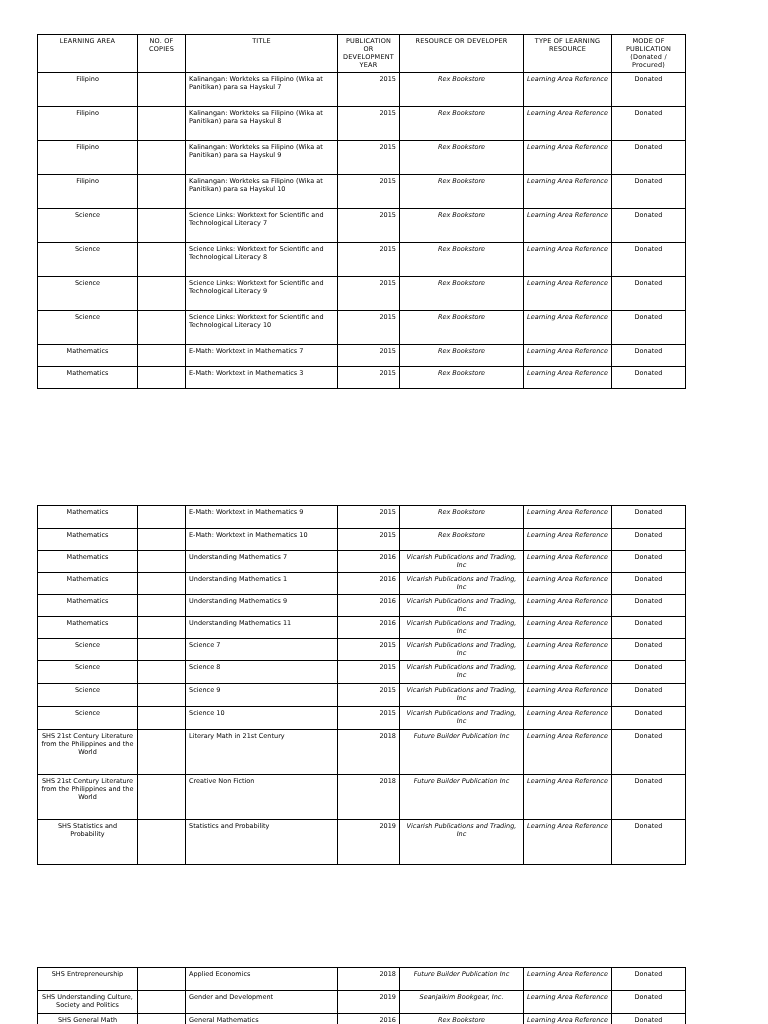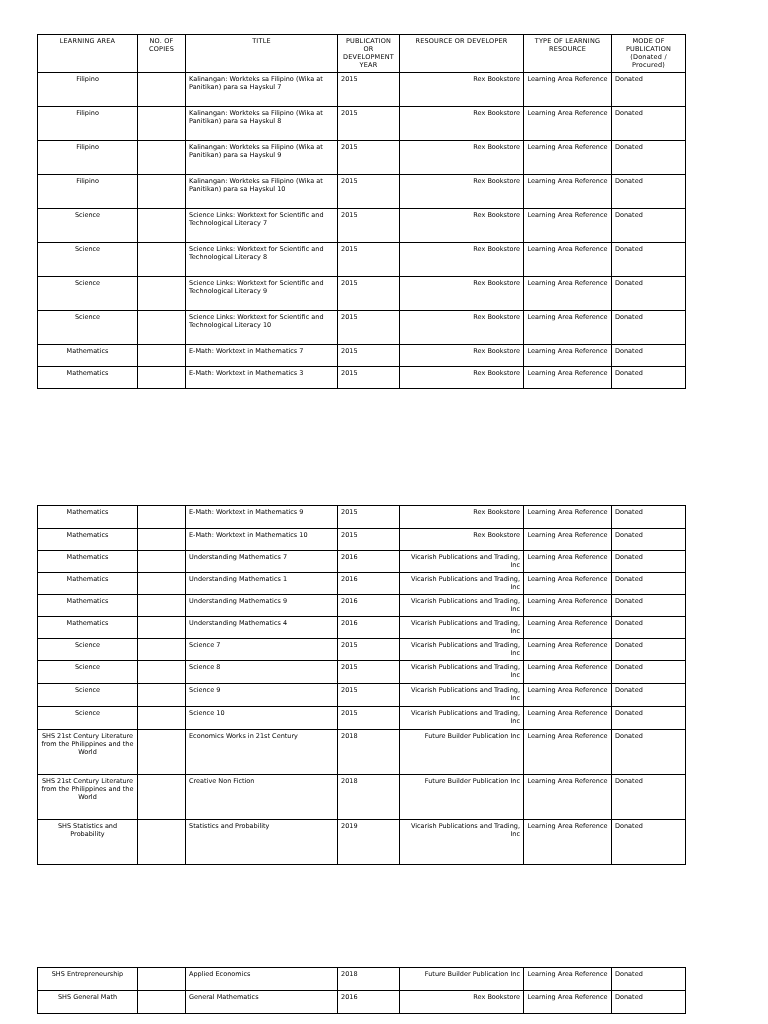--- a/index.html
+++ b/index.html
@@ -48,24 +48,24 @@
   col.c-copies { width: 48px; }
   col.c-title  { width: 152px; }
   col.c-year   { width: 62px; }
   col.c-pub    { width: 124px; }
   col.c-type   { width: 88px; }
   col.c-mode   { width: 74px; }
 
   td.area  { text-align: center; }
   td.copies{ text-align: center; }
   td.title { text-align: left; }
-  td.year  { text-align: left; }
-  td.pub   { text-align: right; }
-  td.type  { text-align: center; }
-  td.mode  { }
+  td.year  { text-align: right; }
+  td.pub   { text-align: center; font-style: italic; }
+  td.type  { text-align: center; font-style: italic; }
+  td.mode  { text-align: center; }
 
   .block1 { position: absolute; top: 34px; left: 0; }
   .block2 { position: absolute; top: 505px; left: 0; }
   .block3 { position: absolute; top: 967px; left: 0; }
 </style>
 </head>
 <body>
 
 <div class="page">
 
@@ -239,21 +239,21 @@
             <td class="copies"></td>
             <td class="title">Understanding Mathematics 9</td>
             <td class="year">2016</td>
             <td class="pub">Vicarish Publications and Trading, Inc</td>
             <td class="type">Learning Area Reference</td>
             <td class="mode">Donated</td>
           </tr>
           <tr style="height: 22px;">
             <td class="area">Mathematics</td>
             <td class="copies"></td>
-            <td class="title">Understanding Mathematics 4</td>
+            <td class="title">Understanding Mathematics 11</td>
             <td class="year">2016</td>
             <td class="pub">Vicarish Publications and Trading, Inc</td>
             <td class="type">Learning Area Reference</td>
             <td class="mode">Donated</td>
           </tr>
           <tr style="height: 22px;">
             <td class="area">Science</td>
             <td class="copies"></td>
             <td class="title">Science 7</td>
             <td class="year">2015</td>
@@ -284,21 +284,21 @@
             <td class="copies"></td>
             <td class="title">Science 10</td>
             <td class="year">2015</td>
             <td class="pub">Vicarish Publications and Trading, Inc</td>
             <td class="type">Learning Area Reference</td>
             <td class="mode">Donated</td>
           </tr>
           <tr style="height: 45px;">
             <td class="area">SHS 21st Century Literature from the Philippines and the World</td>
             <td class="copies"></td>
-            <td class="title">Economics Works in 21st Century</td>
+            <td class="title">Literary Math in 21st Century</td>
             <td class="year">2018</td>
             <td class="pub">Future Builder Publication Inc</td>
             <td class="type">Learning Area Reference</td>
             <td class="mode">Donated</td>
           </tr>
           <tr style="height: 45px;">
             <td class="area">SHS 21st Century Literature from the Philippines and the World</td>
             <td class="copies"></td>
             <td class="title">Creative Non Fiction</td>
             <td class="year">2018</td>
@@ -334,20 +334,29 @@
           <tr style="height: 23px; margin-top: 44px;">
             <td class="area">SHS Entrepreneurship</td>
             <td class="copies"></td>
             <td class="title">Applied Economics</td>
             <td class="year">2018</td>
             <td class="pub">Future Builder Publication Inc</td>
             <td class="type">Learning Area Reference</td>
             <td class="mode">Donated</td>
           </tr>
           <tr style="height: 23px;">
+            <td class="area">SHS Understanding Culture, Society and Politics</td>
+            <td class="copies"></td>
+            <td class="title">Gender and Development</td>
+            <td class="year">2019</td>
+            <td class="pub">Seanjaikim Bookgear, Inc.</td>
+            <td class="type">Learning Area Reference</td>
+            <td class="mode">Donated</td>
+          </tr>
+          <tr style="height: 23px;">
             <td class="area">SHS General Math</td>
             <td class="copies"></td>
             <td class="title">General Mathematics</td>
             <td class="year">2016</td>
             <td class="pub">Rex Bookstore</td>
             <td class="type">Learning Area Reference</td>
             <td class="mode">Donated</td>
           </tr>
         </tbody>
     </table>

